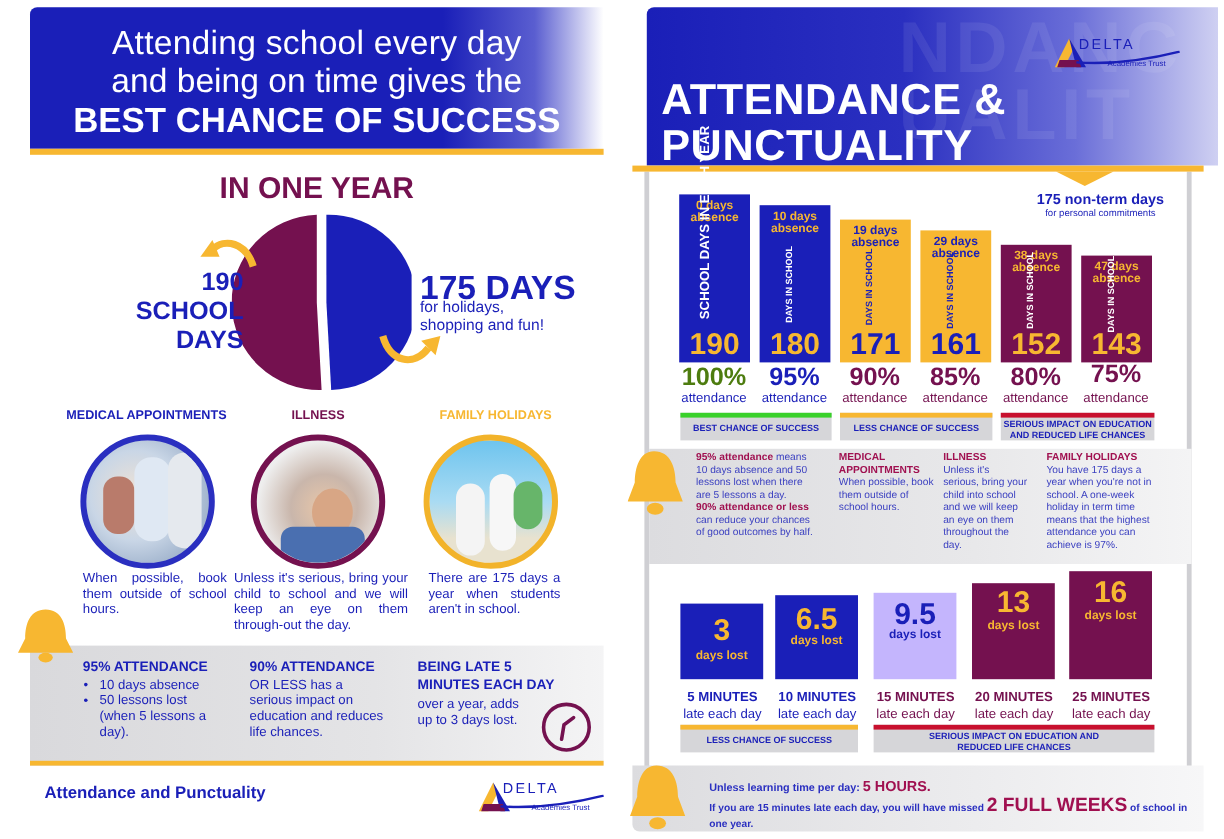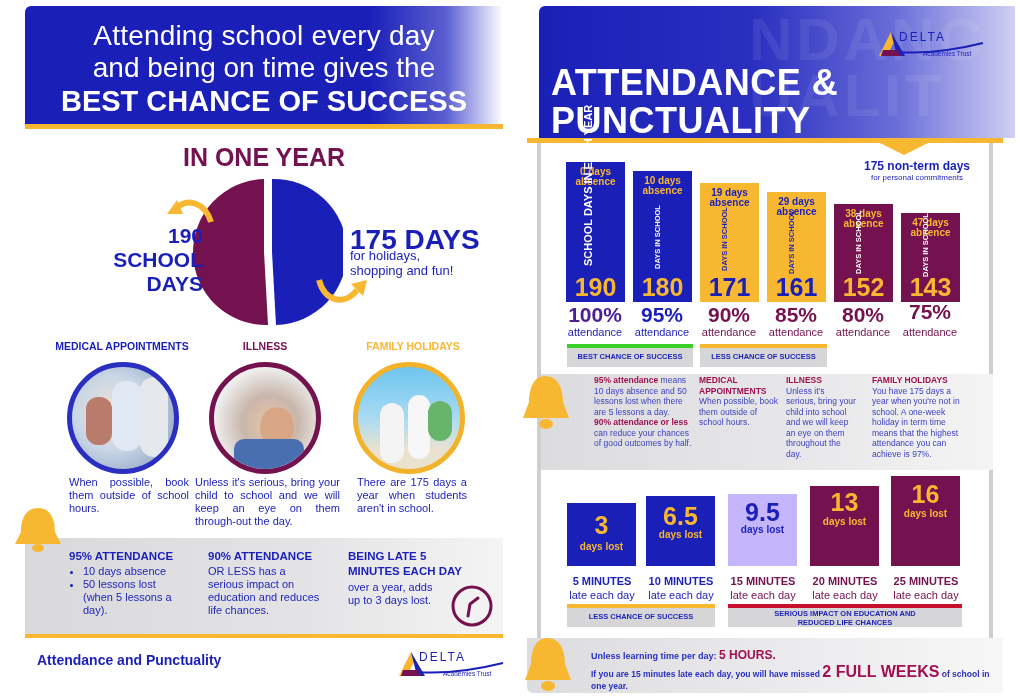--- a/index.html
+++ b/index.html
@@ -230,48 +230,55 @@
     <div class="bar-absence" style="color:#f7b731">38 days absence</div>
     <div class="bar-vert" style="top:26px;height:44px;width:18px">DAYS IN SCHOOL</div>
     <div class="bar-num" style="color:#f7b731">152</div>
   </div>
   <div class="bar" style="left:374px;top:207px;height:89px;background:#74114f">
     <div class="bar-absence" style="color:#f7b731">47 days absence</div>
     <div class="bar-vert" style="top:24px;height:40px;width:18px">DAYS IN SCHOOL</div>
     <div class="bar-num" style="color:#f7b731">143</div>
   </div>
 
-  <div class="pct" style="left:33px;top:297px;color:#4c1d95">100%</div>
+  <div class="pct" style="left:33px;top:297px;color:#4d7c0f">100%</div>
   <div class="pct-sub" style="left:33px;top:320px;color:#1a1fb8">attendance</div>
   <div class="pct" style="left:100px;top:297px;color:#1a1fb8">95%</div>
   <div class="pct-sub" style="left:100px;top:320px;color:#1a1fb8">attendance</div>
   <div class="pct" style="left:167px;top:297px;color:#74114f">90%</div>
   <div class="pct-sub" style="left:167px;top:320px;color:#74114f">attendance</div>
   <div class="pct" style="left:234px;top:297px;color:#74114f">85%</div>
   <div class="pct-sub" style="left:234px;top:320px;color:#74114f">attendance</div>
   <div class="pct" style="left:301px;top:297px;color:#74114f">80%</div>
   <div class="pct-sub" style="left:301px;top:320px;color:#74114f">attendance</div>
   <div class="pct" style="left:368px;top:294px;color:#74114f">75%</div>
   <div class="pct-sub" style="left:368px;top:320px;color:#74114f">attendance</div>
 
   <div class="band" style="left:40px;top:338px;width:126px">
     <div class="band-line" style="background:#39d12a"></div>
     <div class="band-text" style="top:9px">BEST CHANCE OF SUCCESS</div>
   </div>
   <div class="band" style="left:173px;top:338px;width:127px">
     <div class="band-line" style="background:#f7b731"></div>
     <div class="band-text" style="top:9px">LESS CHANCE OF SUCCESS</div>
   </div>
+  <div class="band" style="left:307px;top:338px;width:128px">
+    <div class="band-line" style="background:#c8102e"></div>
+    <div class="band-text">
+      <div>SERIOUS IMPACT ON EDUCATION</div>
+      <div>AND REDUCED LIFE CHANCES</div>
+    </div>
+  </div>
 
   <div class="rp-grey"></div>
   <svg class="abs" style="left:-4px;top:366px" width="54" height="62" viewBox="0 0 54 62">
     <path d="M22 4 C10 4, 6 18, 6 30 L0 46 L46 46 L40 30 C40 18, 36 4, 22 4 Z" fill="#f7b731"></path>
     <ellipse cx="23" cy="52" rx="7" ry="5" fill="#f7b731"></ellipse>
   </svg>
-  <div class="rcol" style="left:67px;top:369px;width:103px">
+  <div class="rcol" style="left:53px;top:369px;width:103px">
     <b>95% attendance</b><span> means 10 days absence and 50 lessons lost when there are 5 lessons a day.</span><br>
     <b>90% attendance or less</b><span> can reduce your chances of good outcomes by half.</span>
   </div>
   <div class="rcol" style="left:172px;top:369px;width:80px">
     <div class="hd">MEDICAL</div>
     <div class="hd">APPOINTMENTS</div>
     <div>When possible, book them outside of school hours.</div>
   </div>
   <div class="rcol" style="left:259px;top:369px;width:70px">
     <div class="hd">ILLNESS</div>

